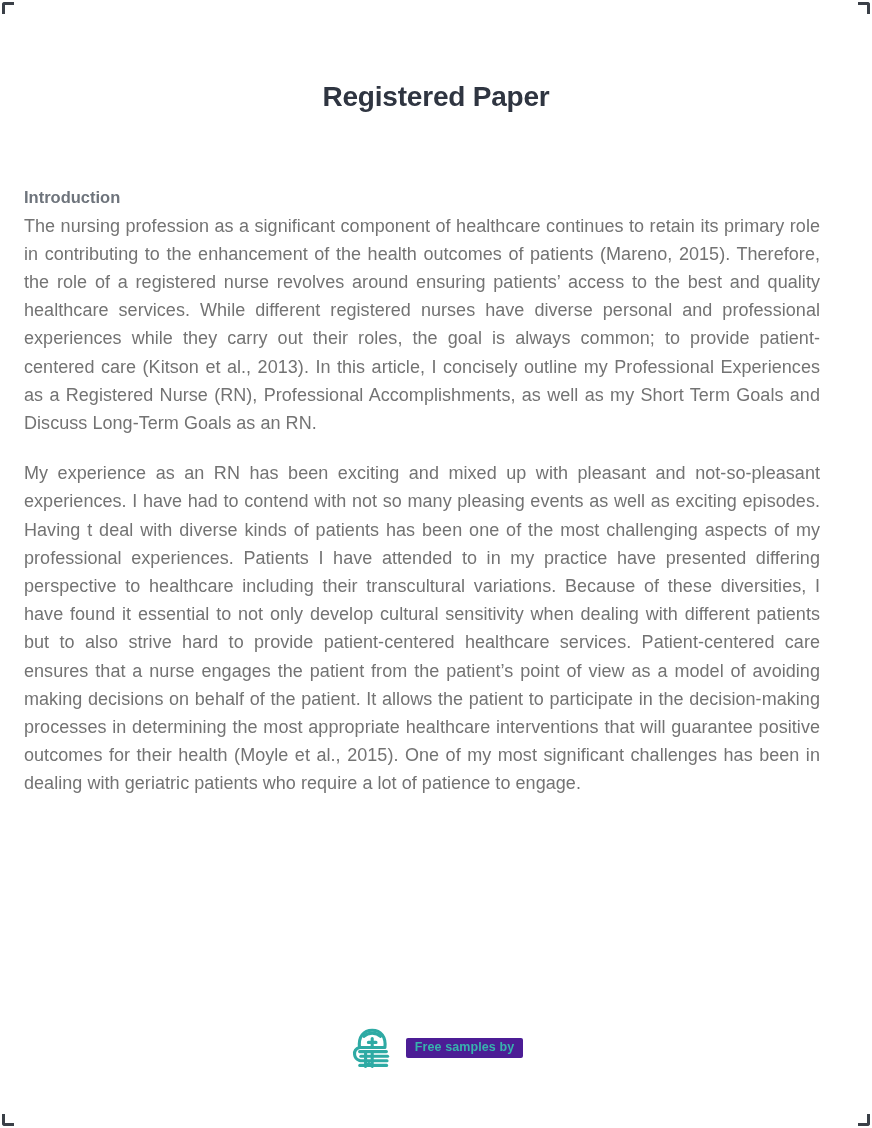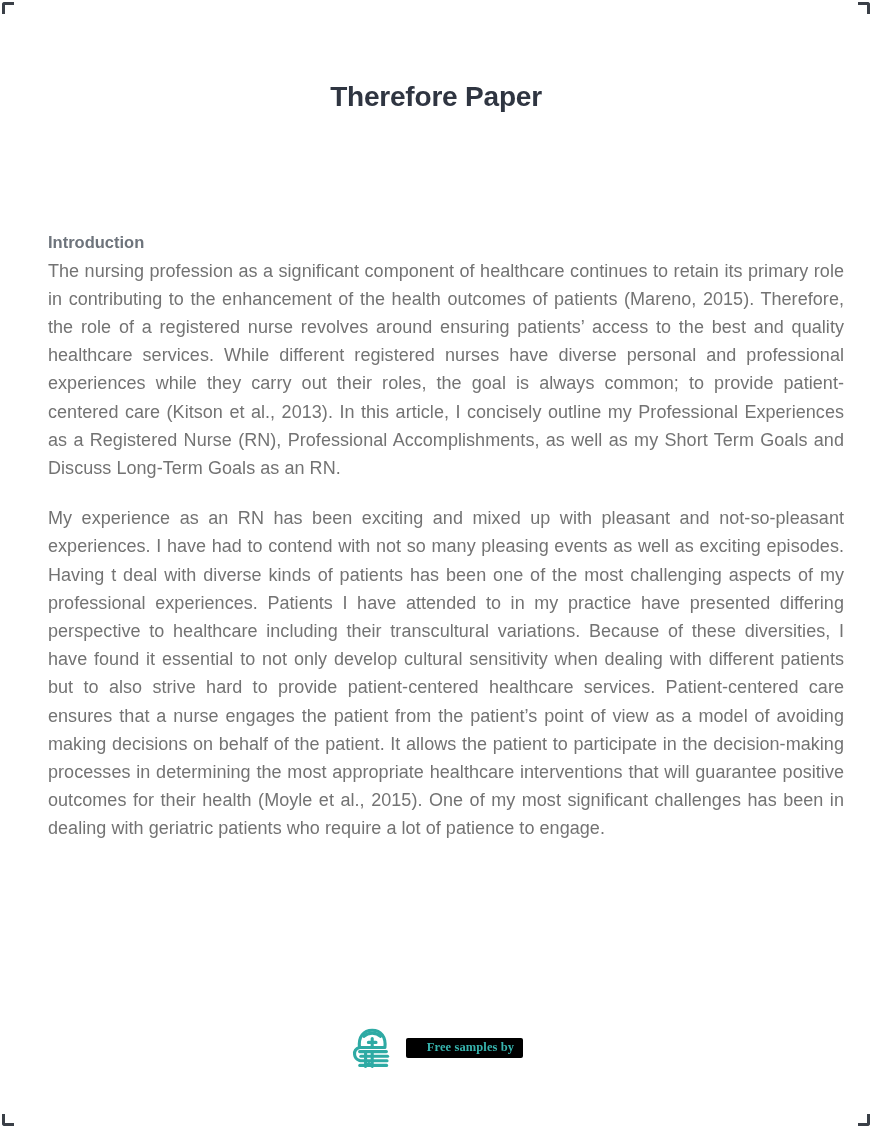--- a/index.html
+++ b/index.html
@@ -44,23 +44,22 @@
     font-size: 28px;
     font-weight: bold;
     letter-spacing: -0.2px;
     color: #2f3541;
   }
 
   
   .content {
     position: absolute;
     top: 185px;
-    left: 48px;
+    left: 24px;
     width: 796px;
-    margin-top: 45px;
   }
 
   .section { margin-bottom: 22px; }
   .section:last-child { margin-bottom: 0; }
 
   .section-heading {
     font-size: 16.5px;
     font-weight: bold;
     color: #6e747c;
     line-height: 1.55;
@@ -99,29 +98,28 @@
     flex: none;
     display: block;
   }
   .logo-text-block {
     display: flex;
     flex-direction: column;
     align-items: flex-start;
     gap: 2px;
   }
   .logo-tagline {
-    background: #000000;
+    background: #4c1d95;
     color: #37b3ad;
     font-size: 12.5px;
     font-weight: bold;
     letter-spacing: 0.1px;
-    padding: 2px 9px 3px 21px;
+    padding: 2px 9px 3px 9px;
     border-radius: 2px;
     line-height: 1.25;
-    font-family: Liberation Serif, serif;
   }
   .logo-wordmark {
     font-size: 25px;
     line-height: 1.1;
     white-space: nowrap;
   }
   .logo-word-1 {
     font-weight: bold;
     color: #23a9a3;
     letter-spacing: -0.3px;
@@ -135,21 +133,21 @@
 </head>
 <body>
 
 <div class="page">
 
   <div class="corner tl"></div>
   <div class="corner tr"></div>
   <div class="corner bl"></div>
   <div class="corner br"></div>
 
-  <h1 class="doc-title">Therefore Paper</h1>
+  <h1 class="doc-title">Registered Paper</h1>
 
   <div class="content">
 
     <div class="section">
       <div class="section-heading">Introduction</div>
       <p class="section-body">The nursing profession as a significant component of healthcare continues to retain its primary role in contributing to the enhancement of the health outcomes of patients (Mareno, 2015). Therefore, the role of a registered nurse revolves around ensuring patients’ access to the best and quality healthcare services. While different registered nurses have diverse personal and professional experiences while they carry out their roles, the goal is always common; to provide patient-centered care (Kitson et al., 2013). In this article, I concisely outline my Professional Experiences as a Registered Nurse (RN), Professional Accomplishments, as well as my Short Term Goals and Discuss Long-Term Goals as an RN.</p>
     </div>
 
     <div class="section">
       <p class="section-body">My experience as an RN has been exciting and mixed up with pleasant and not-so-pleasant experiences. I have had to contend with not so many pleasing events as well as exciting episodes. Having t deal with diverse kinds of patients has been one of the most challenging aspects of my professional experiences. Patients I have attended to in my practice have presented differing perspective to healthcare including their transcultural variations. Because of these diversities, I have found it essential to not only develop cultural sensitivity when dealing with different patients but to also strive hard to provide patient-centered healthcare services. Patient-centered care ensures that a nurse engages the patient from the patient’s point of view as a model of avoiding making decisions on behalf of the patient. It allows the patient to participate in the decision-making processes in determining the most appropriate healthcare interventions that will guarantee positive outcomes for their health (Moyle et al., 2015). One of my most significant challenges has been in dealing with geriatric patients who require a lot of patience to engage.</p>

